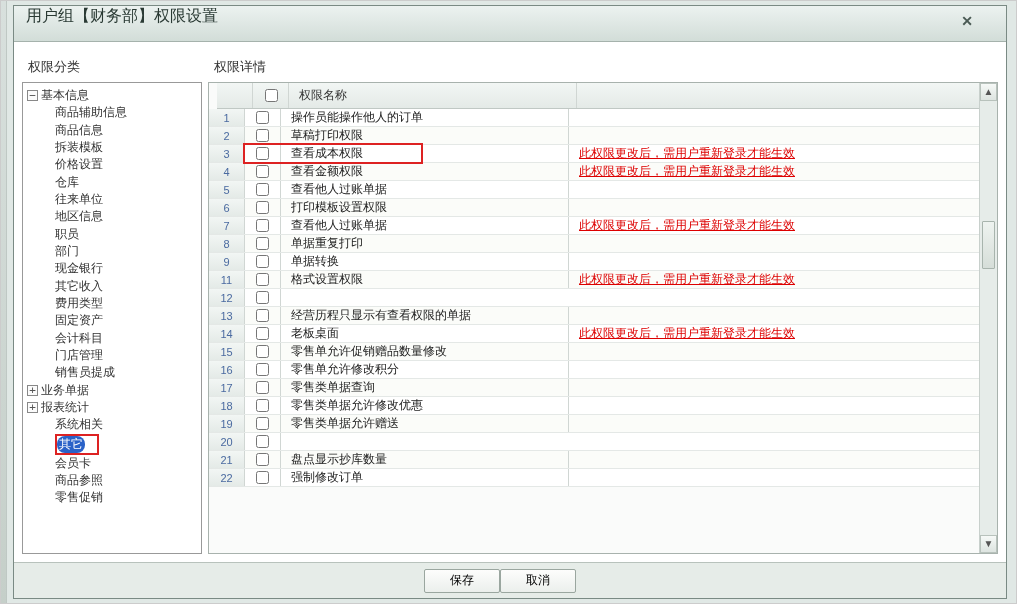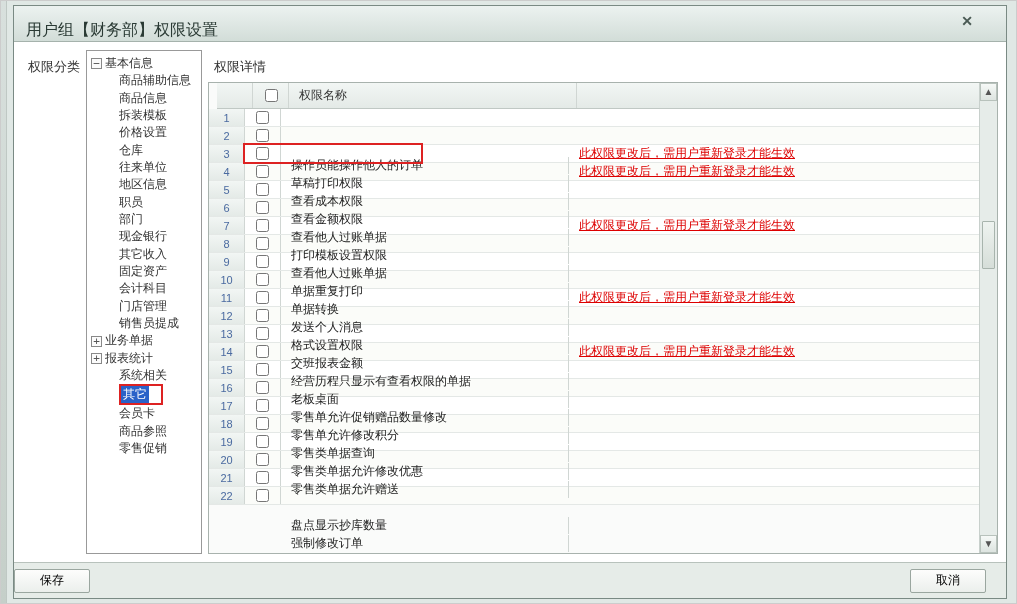--- a/index.html
+++ b/index.html
@@ -28,21 +28,21 @@
     left: 12px; top: 4px;
     width: 994px; height: 594px;
     background: #fff;
     border: 1px solid #7a8a84;
   }
   .titlebar {
     height: 36px;
     background: linear-gradient(#ecf2f0, #d2ddd8);
     border-bottom: 1px solid #a5b2ac;
     display: flex;
-    align-items: flex-end;
+    align-items: flex-start;
     padding: 0 12px;
     font-size: 16px;
     color: #2a3a34;
     position: relative;
   }
   .titlebar .close {
     position: absolute; right: 30px; top: 8px;
     width: 20px; height: 18px;
     line-height: 14px;
     text-align: center;
@@ -55,21 +55,21 @@
   .dialog-body {
     position: absolute;
     left: 4px; right: 4px; top: 40px; bottom: 40px;
     display: flex;
     gap: 6px;
     padding: 4px;
   }
   .sidebar {
     width: 180px;
     display: flex;
-    flex-direction: row;
+    flex-direction: column;
   }
   .section-header {
     font-size: 13px;
     color: #333;
     padding: 8px 6px 6px 6px;
   }
   .tree-container {
     flex: 1;
     border: 1px solid #999;
     background: #fff;
@@ -98,20 +98,21 @@
   .tree-spacer {
     display: inline-block;
     width: 14px;
   }
   .tree-label { vertical-align: middle; }
   .tree-selected {
     background: #2a62c8;
     color: #fff;
     padding: 0 2px;
     display: inline-block;
+    border-radius: 8px;
   }
   .red-box-sel {
     border: 2px solid #d22;
     padding: 0 12px 0 0;
     display: inline-block;
   }
   .main {
     flex: 1;
     display: flex;
     flex-direction: column;
@@ -179,21 +180,21 @@
   .data-row {
     height: 18px;
     display: flex;
     align-items: stretch;
     border-bottom: 1px solid #e4e8e6;
     background: #fff;
     font-size: 12px;
   }
   .data-row:nth-child(even) { background: #fbfcf9; }
   .data-row .col-num { font-size: 11px; }
-  .data-row .col-name { color: #222; margin-top: 48px; }
+  .data-row .col-name { color: #222; }
   .data-row .col-chk input { margin: 0; }
   .hl-red-cell {
     position: absolute;
     border: 2px solid #d22;
     pointer-events: none;
   }
   .vscroll {
     position: absolute;
     top: 0; right: 0; bottom: 0; width: 18px;
     background: #e6ece9;
@@ -222,21 +223,21 @@
     border: 1px solid #a8b4ad;
     border-radius: 1px;
   }
   .vscroll .arrow.bot { position: absolute; bottom: 0; left: 0; right: 0; }
   .footer {
     position: absolute;
     left: 0; right: 0; bottom: 0; height: 36px;
     background: #e6ece8;
     border-top: 1px solid #b8c2bc;
     display: flex;
-    justify-content: space-between;
+    justify-content: center;
     align-items: center;
     padding-right: 20px;
   }
   .btn {
     width: 76px; height: 24px;
     background: linear-gradient(#fdfdfc,#ebefec);
     border: 1px solid #9aa69f;
     border-radius: 2px;
     font-size: 12px;
     cursor: pointer;
@@ -262,20 +263,21 @@
             <div class="tree-node"><span class="tree-spacer"></span><span class="tree-spacer"></span><span class="tree-label">商品信息</span></div>
             <div class="tree-node"><span class="tree-spacer"></span><span class="tree-spacer"></span><span class="tree-label">拆装模板</span></div>
             <div class="tree-node"><span class="tree-spacer"></span><span class="tree-spacer"></span><span class="tree-label">价格设置</span></div>
             <div class="tree-node"><span class="tree-spacer"></span><span class="tree-spacer"></span><span class="tree-label">仓库</span></div>
             <div class="tree-node"><span class="tree-spacer"></span><span class="tree-spacer"></span><span class="tree-label">往来单位</span></div>
             <div class="tree-node"><span class="tree-spacer"></span><span class="tree-spacer"></span><span class="tree-label">地区信息</span></div>
             <div class="tree-node"><span class="tree-spacer"></span><span class="tree-spacer"></span><span class="tree-label">职员</span></div>
             <div class="tree-node"><span class="tree-spacer"></span><span class="tree-spacer"></span><span class="tree-label">部门</span></div>
             <div class="tree-node"><span class="tree-spacer"></span><span class="tree-spacer"></span><span class="tree-label">现金银行</span></div>
             <div class="tree-node"><span class="tree-spacer"></span><span class="tree-spacer"></span><span class="tree-label">其它收入</span></div>
+            <div class="tree-node"><span class="tree-spacer"></span><span class="tree-spacer"></span><span class="tree-label">费用类型</span></div>
             <div class="tree-node"><span class="tree-spacer"></span><span class="tree-spacer"></span><span class="tree-label">固定资产</span></div>
             <div class="tree-node"><span class="tree-spacer"></span><span class="tree-spacer"></span><span class="tree-label">会计科目</span></div>
             <div class="tree-node"><span class="tree-spacer"></span><span class="tree-spacer"></span><span class="tree-label">门店管理</span></div>
             <div class="tree-node"><span class="tree-spacer"></span><span class="tree-spacer"></span><span class="tree-label">销售员提成</span></div>
             <div class="tree-node"><span class="tree-toggle">+</span><span class="tree-label">业务单据</span></div>
             <div class="tree-node"><span class="tree-toggle">+</span><span class="tree-label">报表统计</span></div>
             <div class="tree-node"><span class="tree-spacer"></span><span class="tree-spacer"></span><span class="tree-label">系统相关</span></div>
             <div class="tree-node"><span class="tree-spacer"></span><span class="tree-spacer"></span><span class="red-box-sel"><span class="tree-selected">其它</span></span></div>
             <div class="tree-node"><span class="tree-spacer"></span><span class="tree-spacer"></span><span class="tree-label">会员卡</span></div>
             <div class="tree-node"><span class="tree-spacer"></span><span class="tree-spacer"></span><span class="tree-label">商品参照</span></div>
@@ -361,41 +363,32 @@
               </div>
               <div class="data-row">
                 <div class="col-num">9</div>
                 <div class="col-chk">
                   <input type="checkbox" style="">
                 </div>
                 <div class="col-name">单据转换</div>
                 <div class="col-note"></div>
               </div>
               <div class="data-row">
-                <div class="col-num">10</div>
-                <div class="col-chk">
-                  <input type="checkbox" style="">
-                </div>
-                <div class="col-name">发送个人消息</div>
-                <div class="col-note"></div>
-              </div>
-              <div class="data-row">
                 <div class="col-num">11</div>
                 <div class="col-chk">
                   <input type="checkbox" style="">
                 </div>
                 <div class="col-name">格式设置权限</div>
                 <div class="col-note">此权限更改后，需用户重新登录才能生效</div>
               </div>
               <div class="data-row">
                 <div class="col-num">12</div>
                 <div class="col-chk">
                   <input type="checkbox" style="">
                 </div>
-                <div class="col-name">交班报表金额</div>
                 <div class="col-note"></div>
               </div>
               <div class="data-row">
                 <div class="col-num">13</div>
                 <div class="col-chk">
                   <input type="checkbox" style="">
                 </div>
                 <div class="col-name">经营历程只显示有查看权限的单据</div>
                 <div class="col-note"></div>
               </div>

